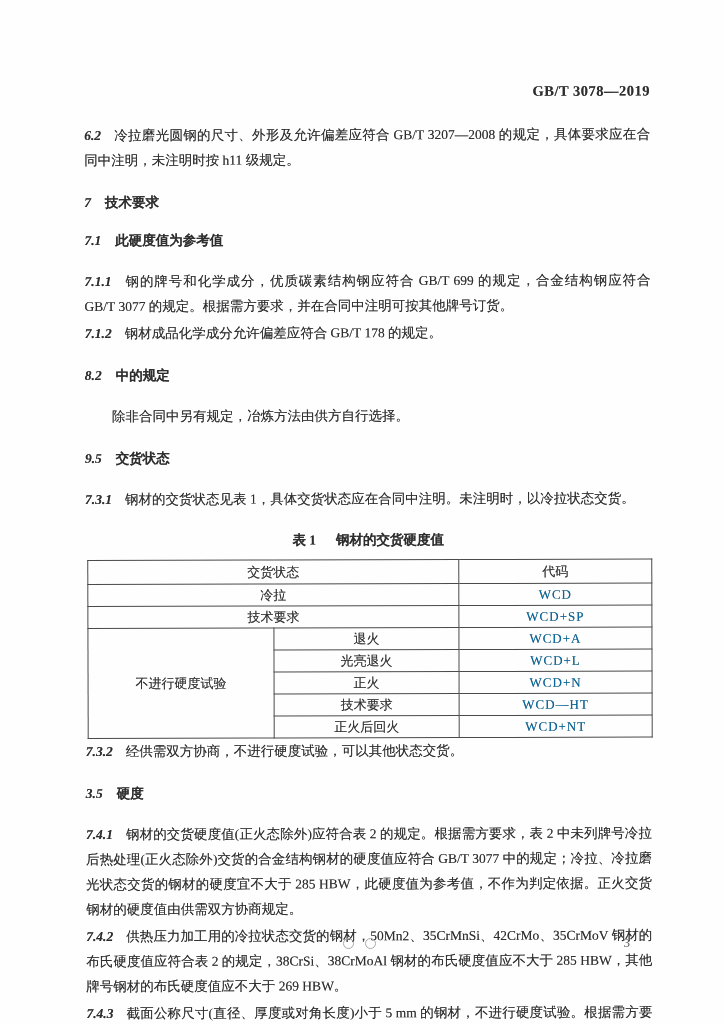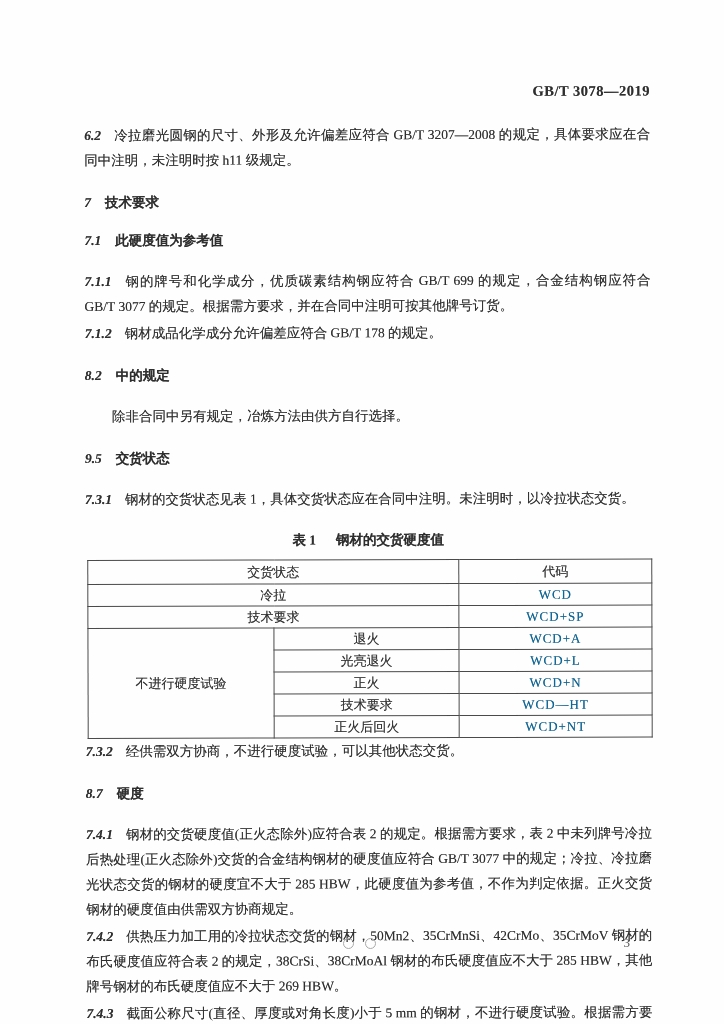--- a/index.html
+++ b/index.html
@@ -186,21 +186,21 @@
           <td class="code">WCD+NT</td>
         </tr>
       </tbody>
     </table>
 
     <p class="clause after-table">
       <span class="cnum">7.3.2</span><span class="ctext">经供需双方协商，不进行硬度试验，可以其他状态交货。</span>
     </p>
 
     <div class="sec">
-      <span class="cnum">8.7</span><span>硬度</span>
+      <span class="cnum">3.5</span><span>硬度</span>
     </div>
 
     <p class="clause">
       <span class="cnum">7.4.1</span><span class="ctext">钢材的交货硬度值(正火态除外)应符合表 2 的规定。根据需方要求，表 2 中未列牌号冷拉后热处理(正火态除外)交货的合金结构钢材的硬度值应符合 GB/T 3077 中的规定；冷拉、冷拉磨光状态交货的钢材的硬度宜不大于 285 HBW，此硬度值为参考值，不作为判定依据。正火交货钢材的硬度值由供需双方协商规定。</span>
     </p>
 
     <p class="clause">
       <span class="cnum">7.4.2</span><span class="ctext">供热压力加工用的冷拉状态交货的钢材，50Mn2、35CrMnSi、42CrMo、35CrMoV 钢材的布氏硬度值应符合表 2 的规定，38CrSi、38CrMoAl 钢材的布氏硬度值应不大于 285 HBW，其他牌号钢材的布氏硬度值应不大于 269 HBW。</span>
     </p>
 

